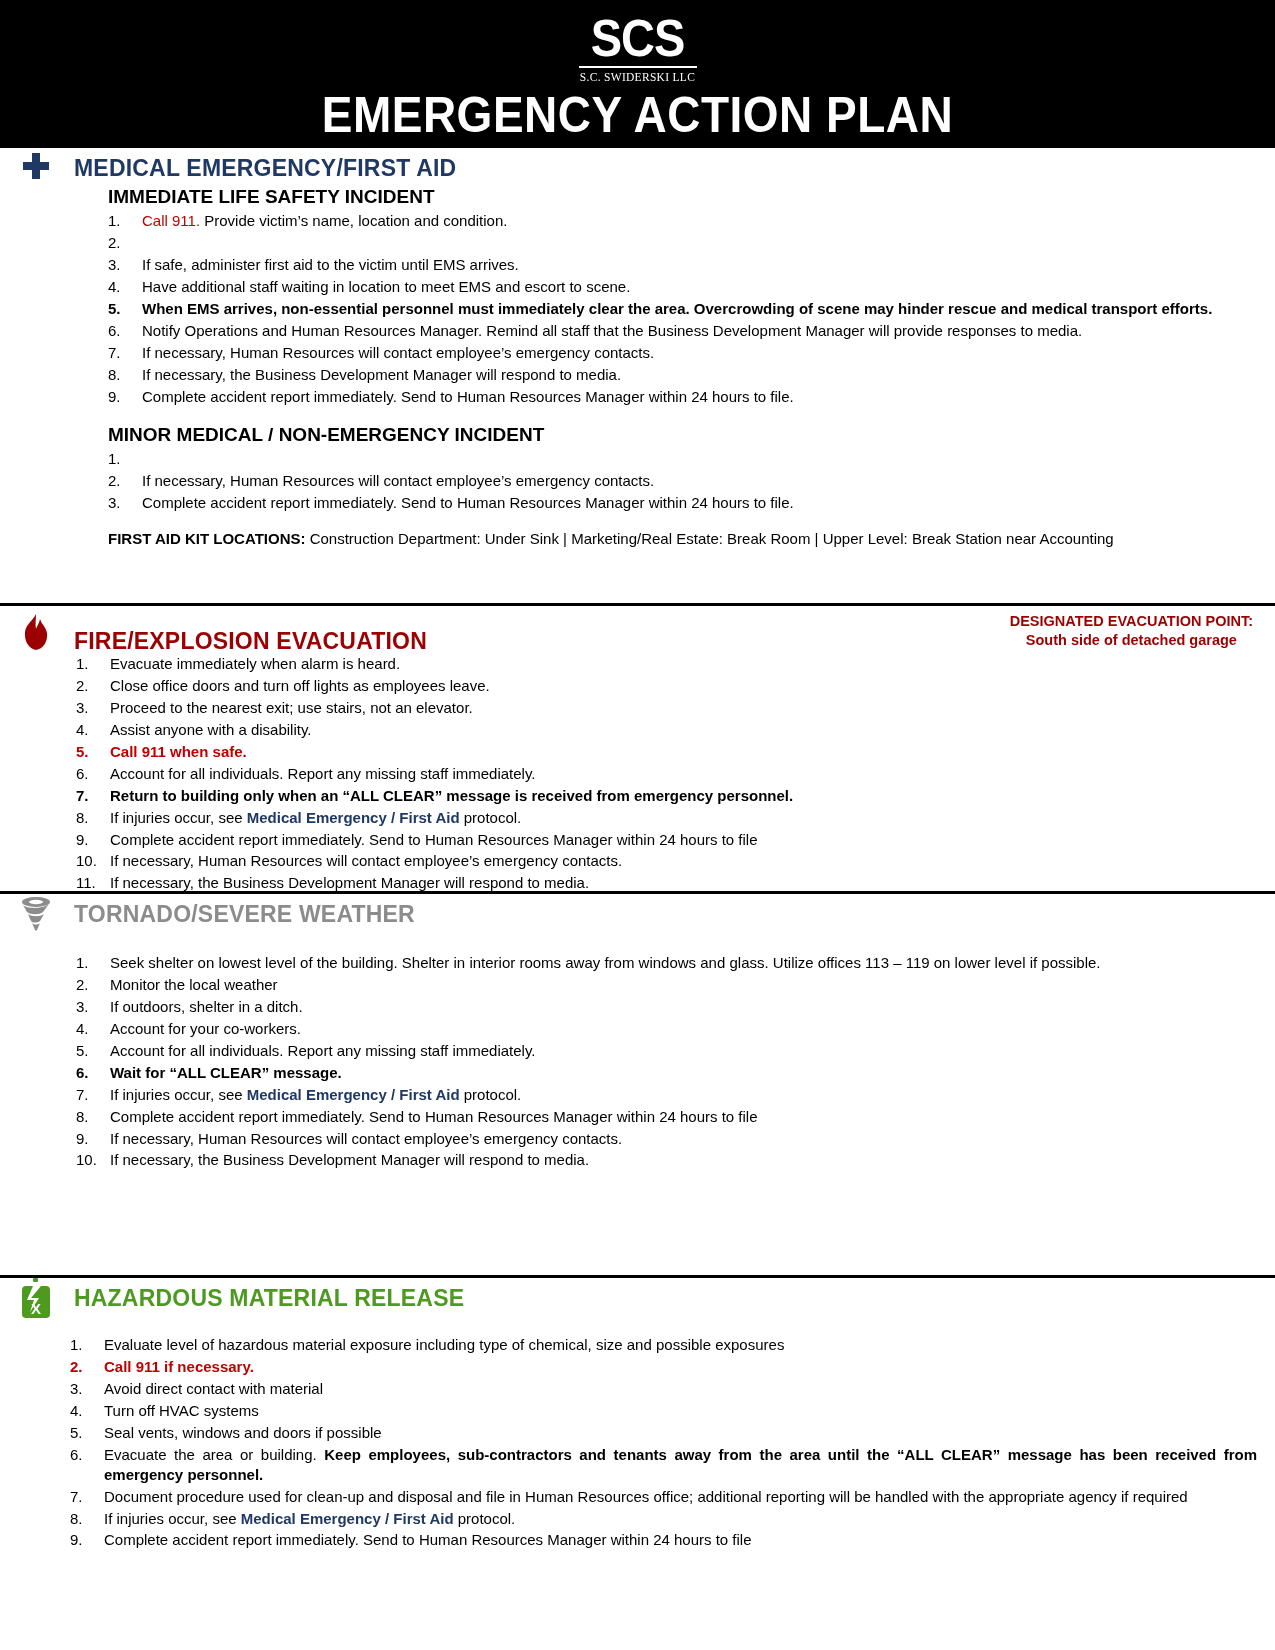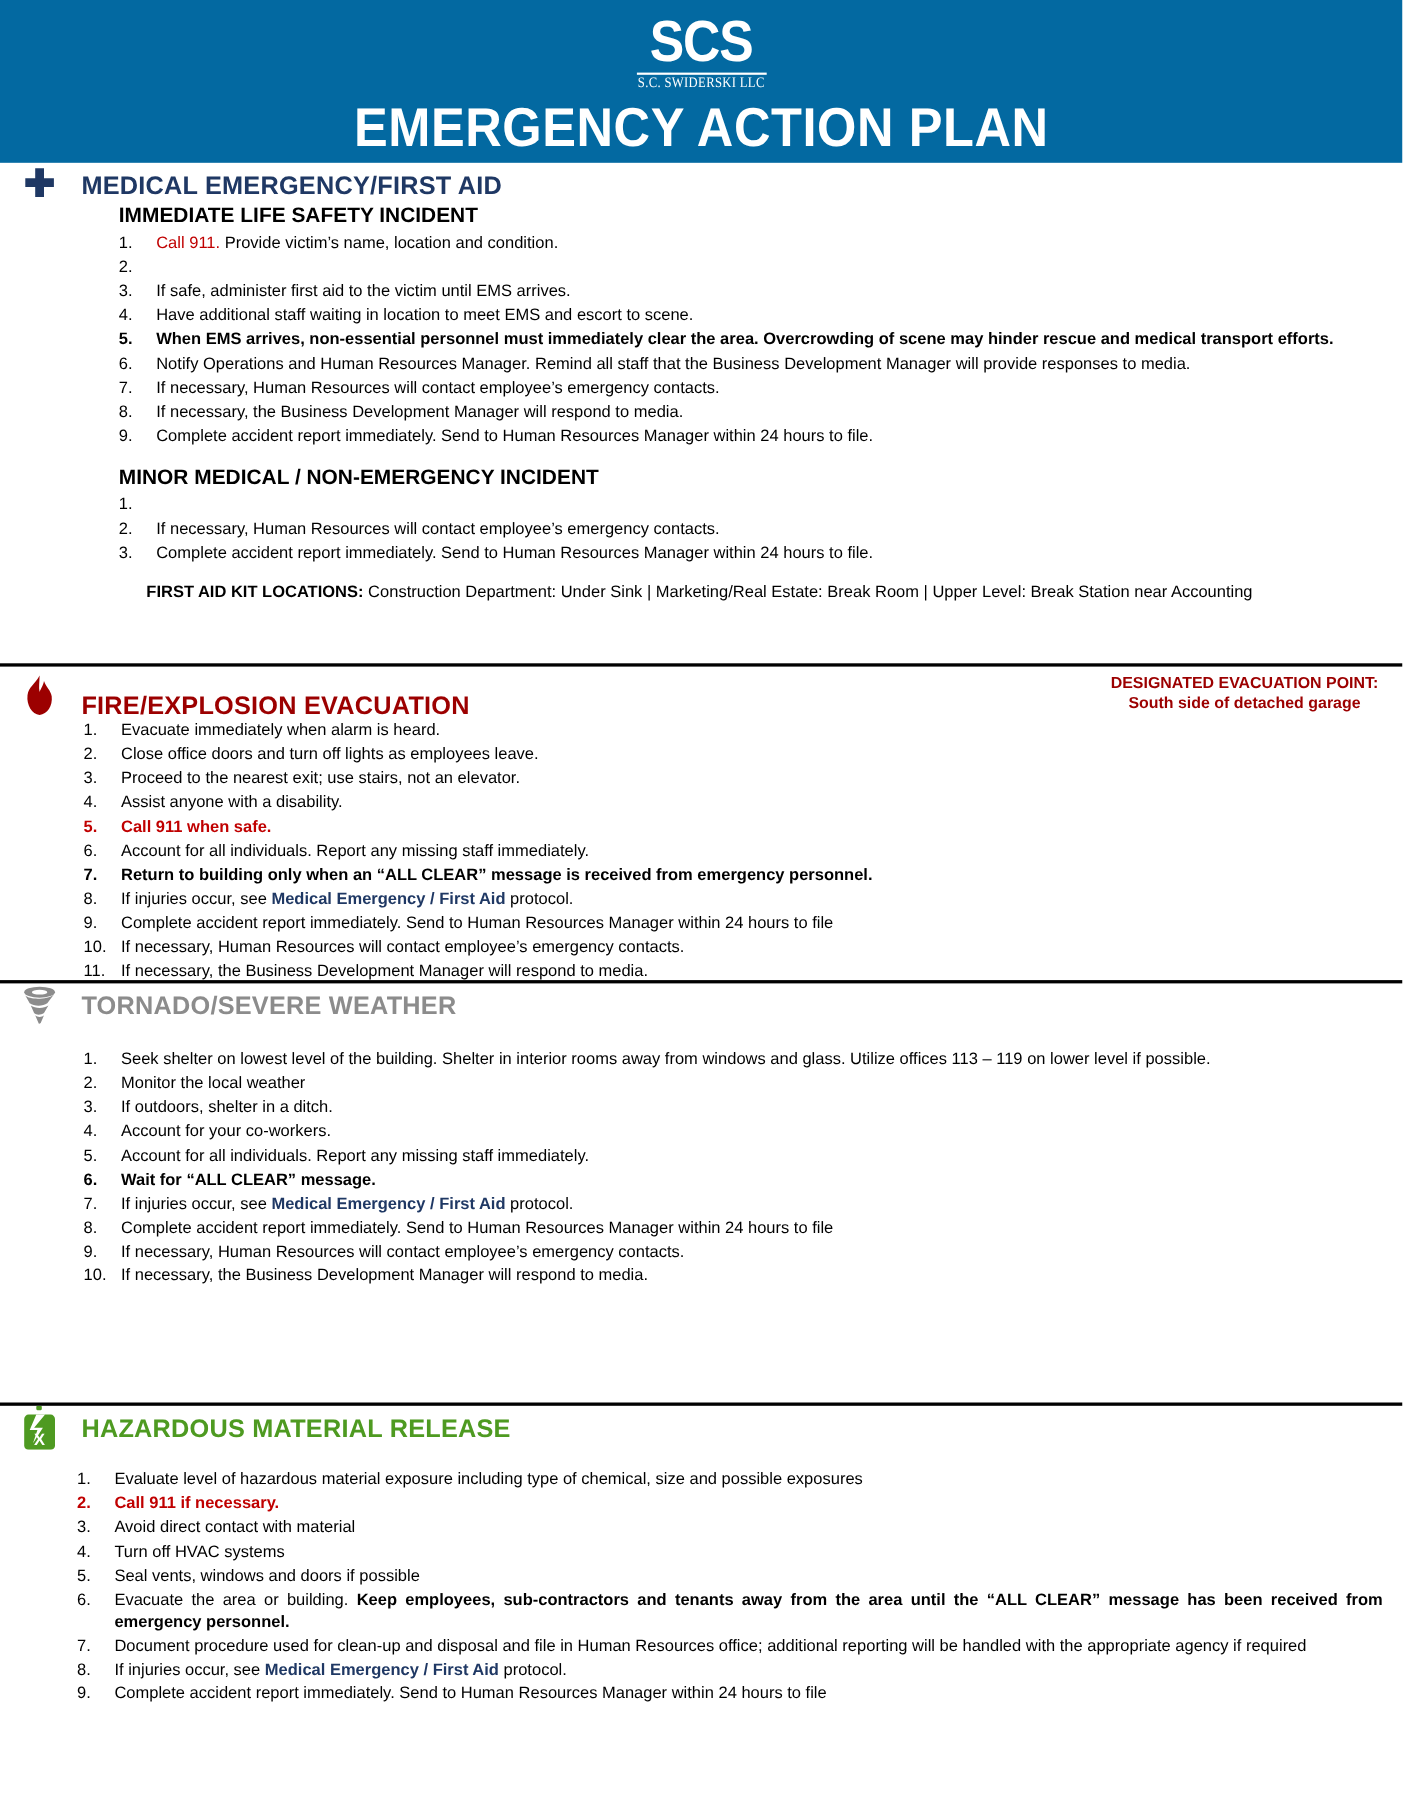--- a/index.html
+++ b/index.html
@@ -10,21 +10,21 @@
   body {
     width: 1275px;
     height: 1650px;
     font-family: "Liberation Sans", sans-serif;
     color: #000000;
     overflow: hidden;
   }
 
   
   .header {
-    background: #0369a1;
+    background: #000000;
     color: #ffffff;
     text-align: center;
     padding: 10px 0 12px 0;
     height: 148px;
     box-sizing: border-box;
   }
   .logo-wrap {
     display: inline-block;
     text-align: center;
     margin-top: 6px;
@@ -131,21 +131,20 @@
   .link-blue { color: #1f3864; font-weight: bold; }
   .justify { text-align: justify; }
 
   .indent-med { padding-left: 90px; }
   .indent-std { padding-left: 58px; }
   .indent-haz { padding-left: 52px; }
 
   .kit-line {
     font-size: 15px;
     margin-top: 16px;
-    margin-left: 25px;
   }
   .kit-line b { font-weight: bold; }
 
   .evac-box {
     position: absolute;
     right: 22px;
     top: 6px;
     text-align: center;
     color: #9c0000;
     font-weight: bold;

